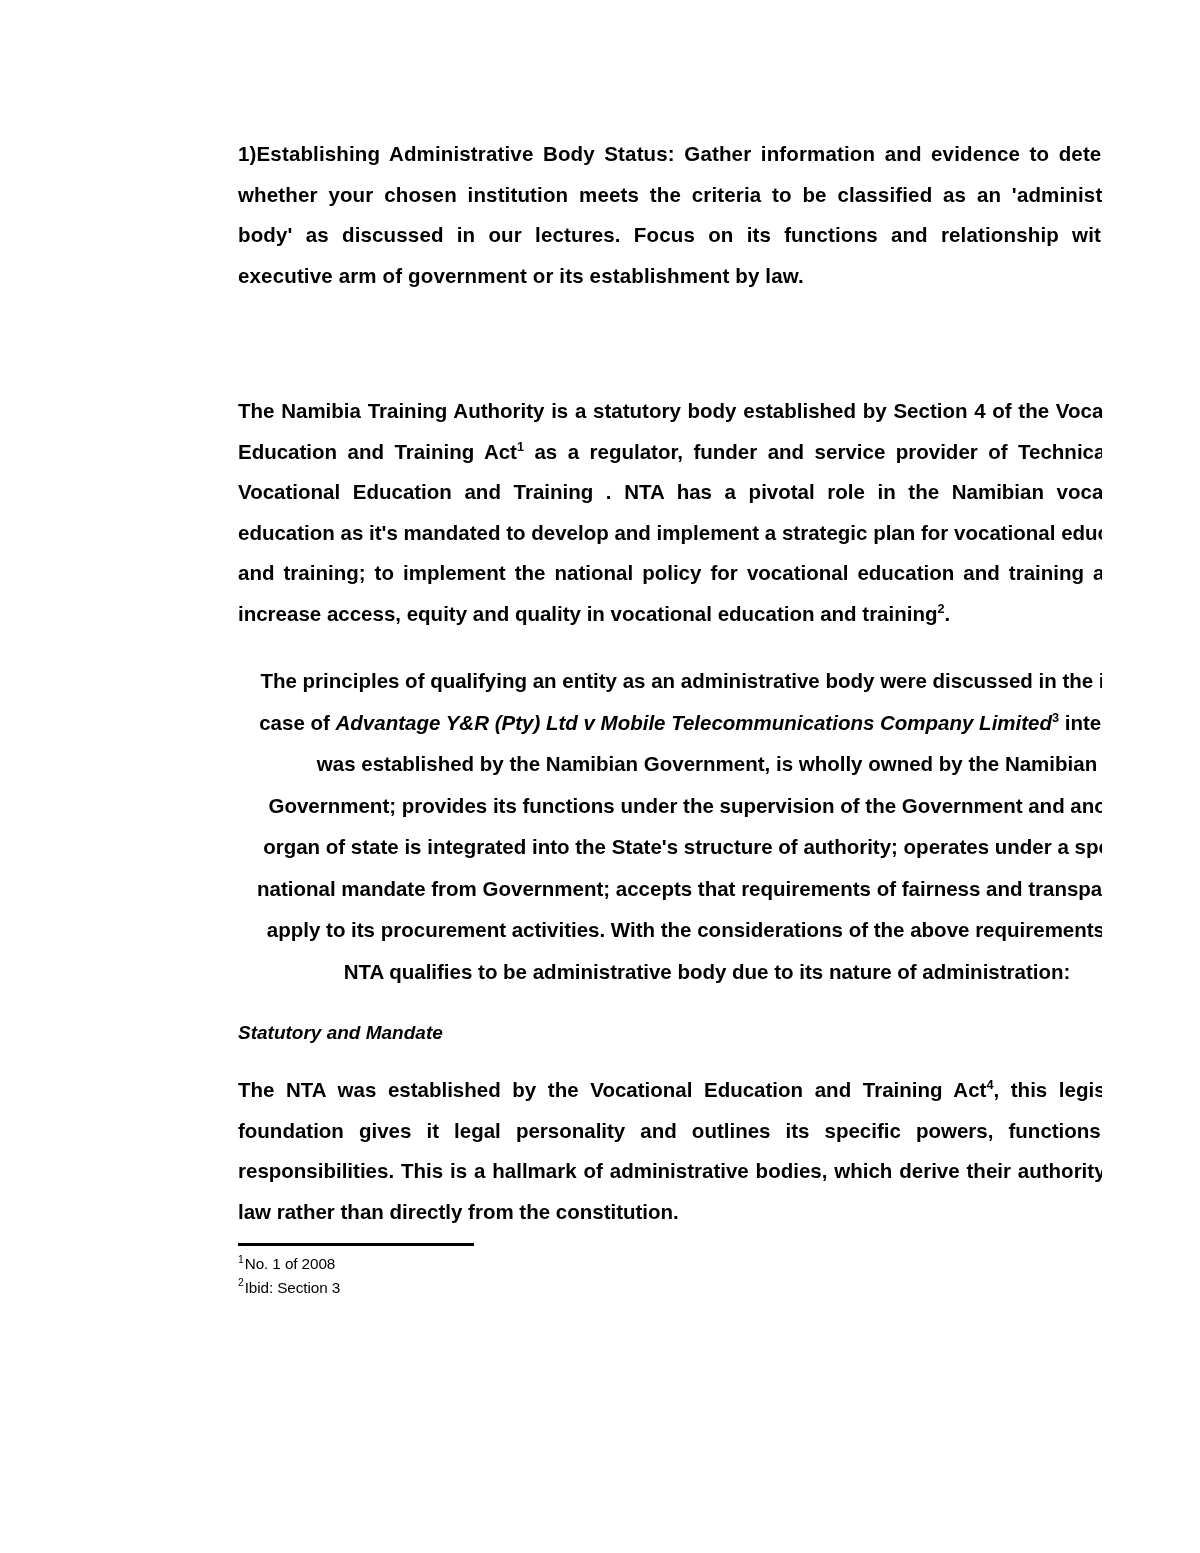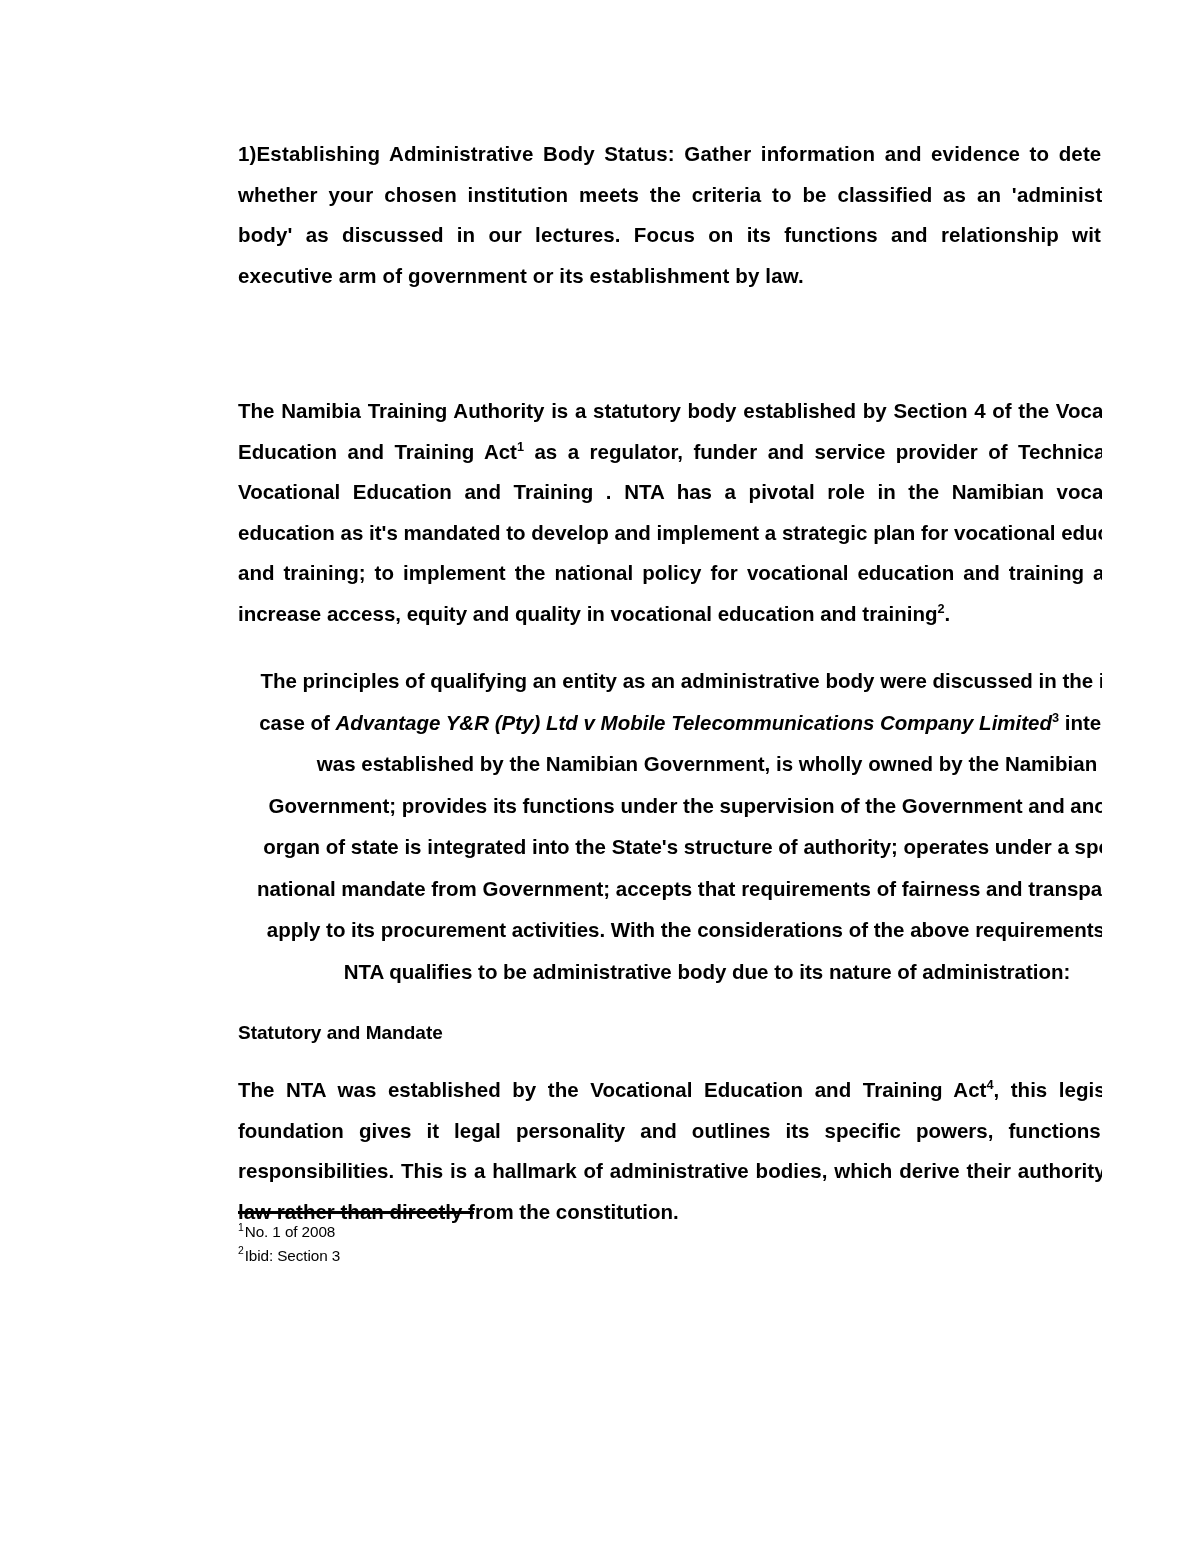--- a/index.html
+++ b/index.html
@@ -61,36 +61,37 @@
   .para-justified-2 {
     margin-top: 22px;
   }
 
   .section-heading {
     margin-top: 26px;
     font-size: 19px;
     font-weight: bold;
     line-height: 30px;
     text-align: left;
+    font-style: italic;
   }
 
   sup {
     font-size: 0.62em;
     vertical-align: super;
     line-height: 0;
   }
   .ital {
     font-style: italic;
   }
 
   
   .footnotes {
     position: absolute;
     left: 140px;
-    top: 1211px;
+    top: 1243px;
     width: 920px;
   }
   .footnote-rule {
     width: 236px;
     height: 0;
     border-top: 3px solid #000000;
     margin: 0 0 6px 0;
   }
   .footnote {
     font-size: 15.3px;

